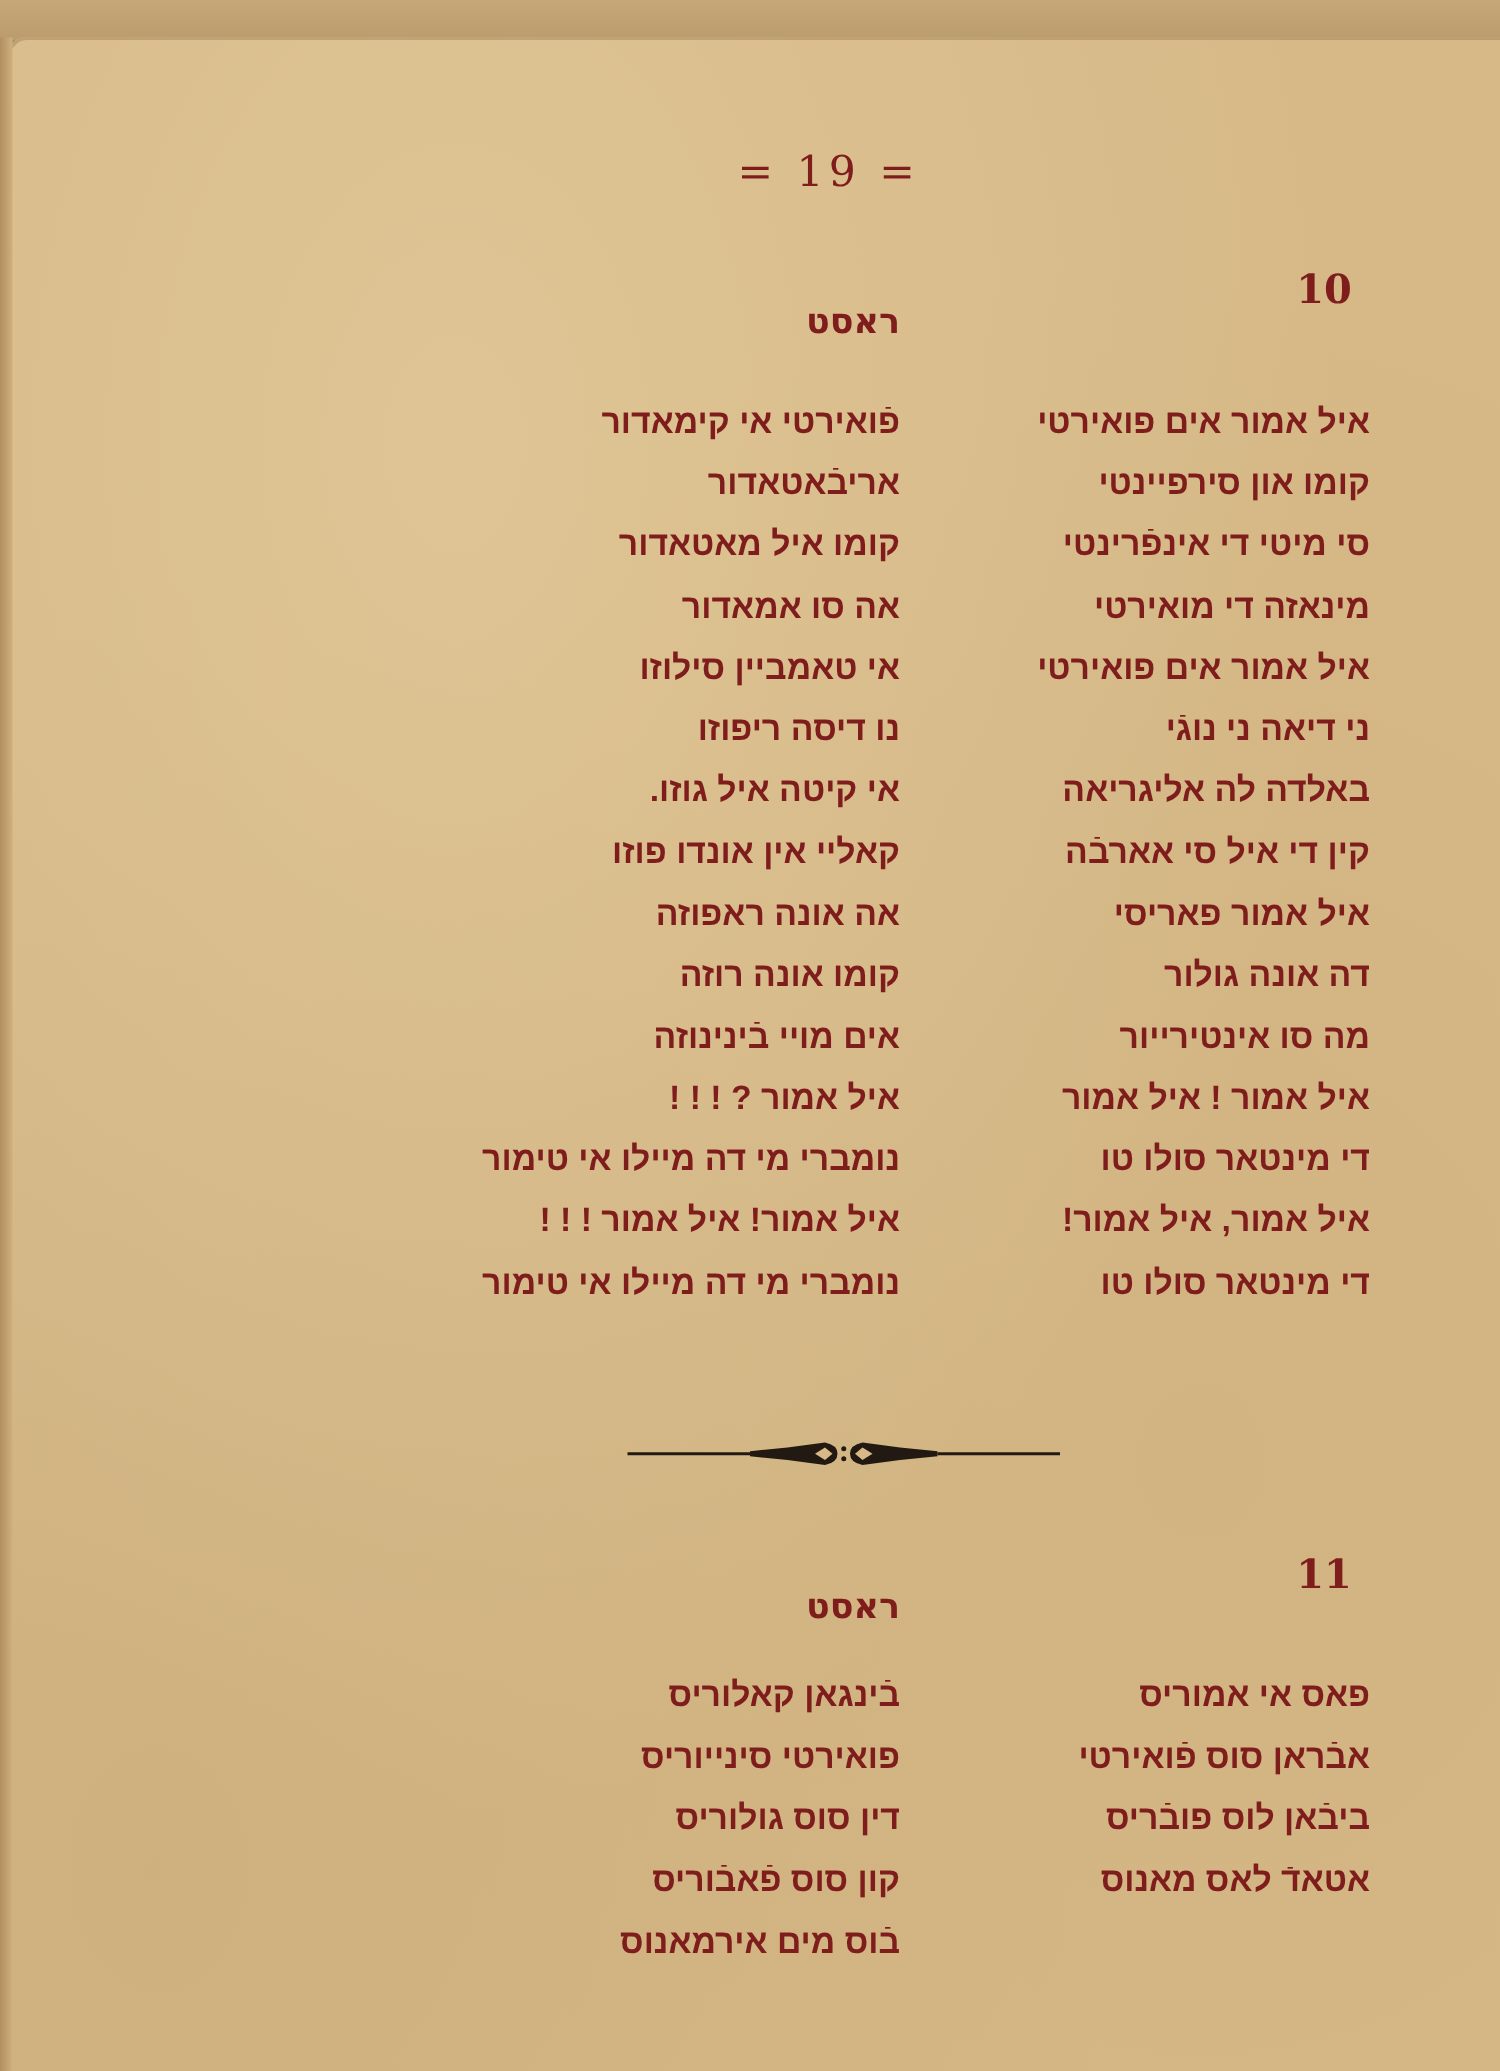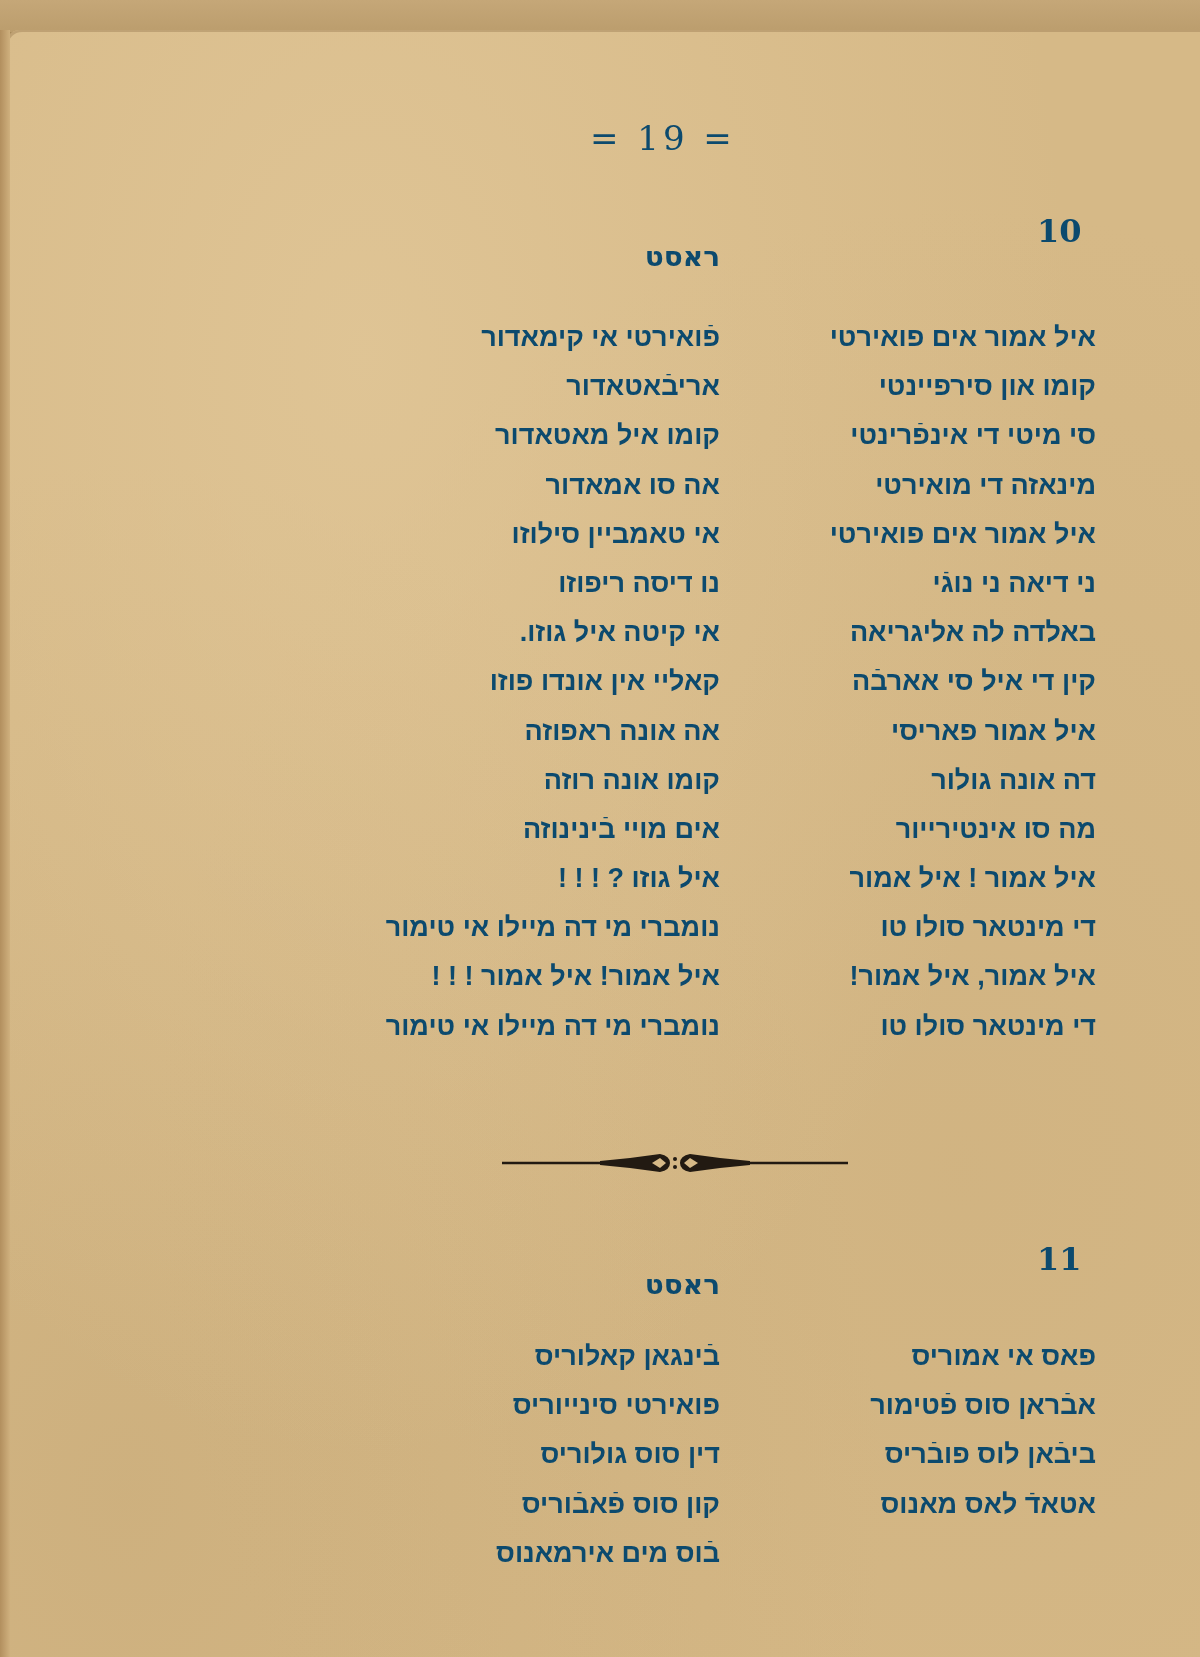--- a/index.html
+++ b/index.html
@@ -20,21 +20,21 @@
   }
   .topstrip {
     position: absolute; left: 0; top: 0; width: 1200px; height: 32px;
     background: linear-gradient(#c5a778, #bb9d6d);
     border-bottom: 2px solid #a68859;
   }
   .leftedge {
     position: absolute; left: 0; top: 30px; width: 10px; height: 1627px;
     background: linear-gradient(90deg, #b28f5e, #cfb07e);
   }
-  .ink { color: #0c4a6e; }
+  .ink { color: #7f1d1d; }
   .page-number {
     position: absolute; top: 118px; left: 590px;
     font-size: 34px; letter-spacing: 4px;
   }
   .section-num {
     position: absolute; font-size: 32px; font-weight: bold;
     font-family: "DejaVu Serif", serif;
   }
   .section-title {
     position: absolute; font-size: 28px; font-weight: bold;
@@ -87,21 +87,21 @@
   <div class="line">אריבֿאטאדור</div>
   <div class="line">קומו איל מאטאדור</div>
   <div class="line">אה סו אמאדור</div>
   <div class="line">אי טאמביין סילוזו</div>
   <div class="line">נו דיסה ריפוזו</div>
   <div class="line">אי קיטה איל גוזו.</div>
   <div class="line">קאליי אין אונדו פוזו</div>
   <div class="line">אה אונה ראפוזה</div>
   <div class="line">קומו אונה רוזה</div>
   <div class="line">אים מויי בֿינינוזה</div>
-  <div class="line">איל גוזו ? ! ! !</div>
+  <div class="line">איל אמור ? ! ! !</div>
   <div class="line">נומברי מי דה מיילו אי טימור</div>
   <div class="line">איל אמור! איל אמור ! ! !</div>
   <div class="line">נומברי מי דה מיילו אי טימור</div>
 </div>
 
 <svg class="ornament" width="350" height="26" viewBox="0 0 350 26">
   <line x1="2" y1="13" x2="100" y2="13" stroke="#221a12" stroke-width="2.5"></line>
   <line x1="250" y1="13" x2="348" y2="13" stroke="#221a12" stroke-width="2.5"></line>
   <path d="M100 11 L130 8 L160 4 Q170 6 170 13 Q170 20 160 22 L130 18 L100 15 Z" fill="#221a12"></path>
   <path d="M250 11 L220 8 L190 4 Q180 6 180 13 Q180 20 190 22 L220 18 L250 15 Z" fill="#221a12"></path>
@@ -109,21 +109,21 @@
   <path d="M198 13 L190 8 L184 13 L190 18 Z" fill="#d6b987"></path>
   <circle cx="175" cy="9" r="2" fill="#221a12"></circle>
   <circle cx="175" cy="17" r="2" fill="#221a12"></circle>
 </svg>
 
 <div class="section-num ink" style="left:1037px; top:1240px;">11</div>
 <div class="section-title ink" style="right:480px; top:1250px;">ראסט</div>
 
 <div class="verse ink col-right" style="top:1332px;">
   <div class="line">פאס אי אמוריס</div>
-  <div class="line">אבֿראן סוס פֿטימור</div>
+  <div class="line">אבֿראן סוס פֿואירטי</div>
   <div class="line">ביבֿאן לוס פובֿריס</div>
   <div class="line">אטאדֿ לאס מאנוס</div>
 </div>
 
 <div class="verse ink col-left" style="top:1332px;">
   <div class="line">בֿינגאן קאלוריס</div>
   <div class="line">פואירטי סינייוריס</div>
   <div class="line">דין סוס גולוריס</div>
   <div class="line">קון סוס פֿאבֿוריס</div>
   <div class="line">בֿוס מים אירמאנוס</div>

